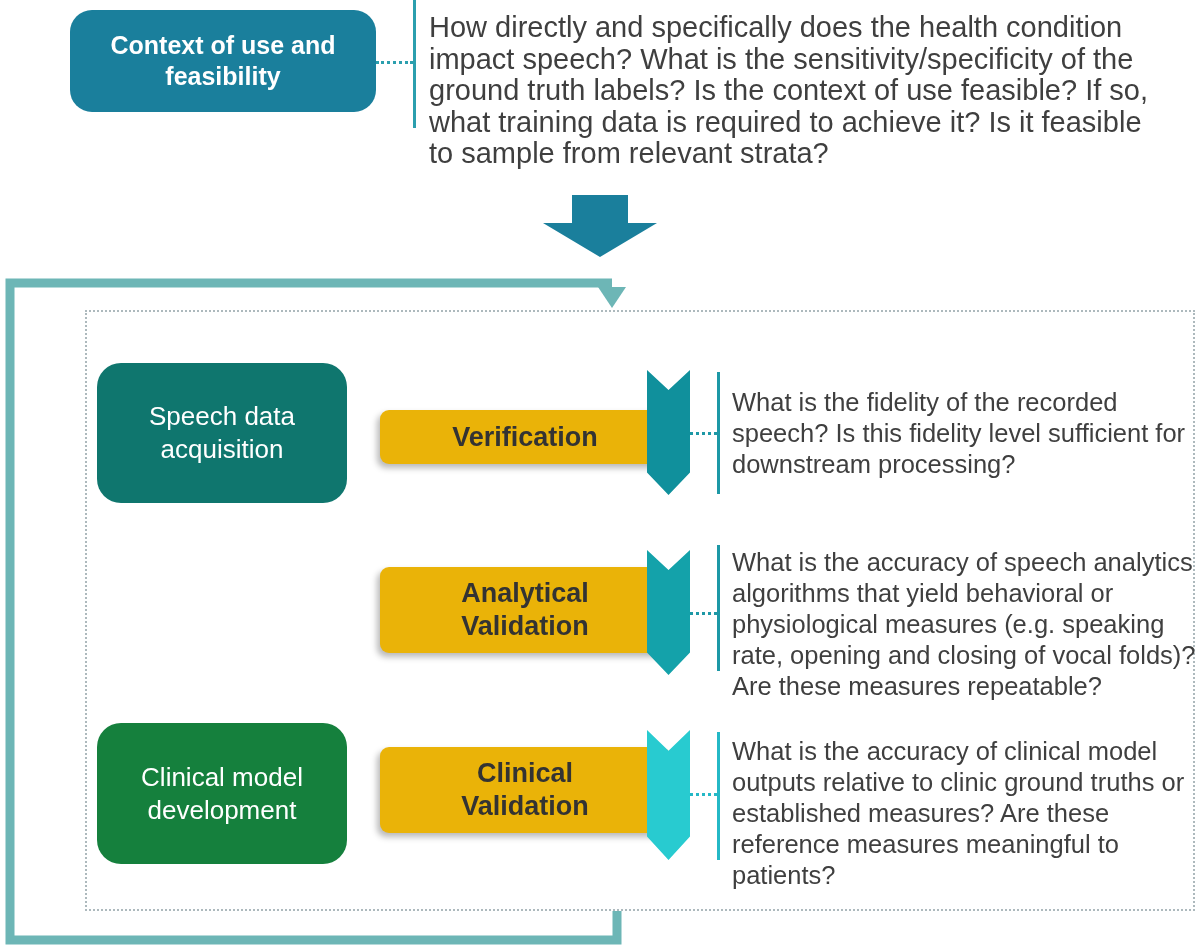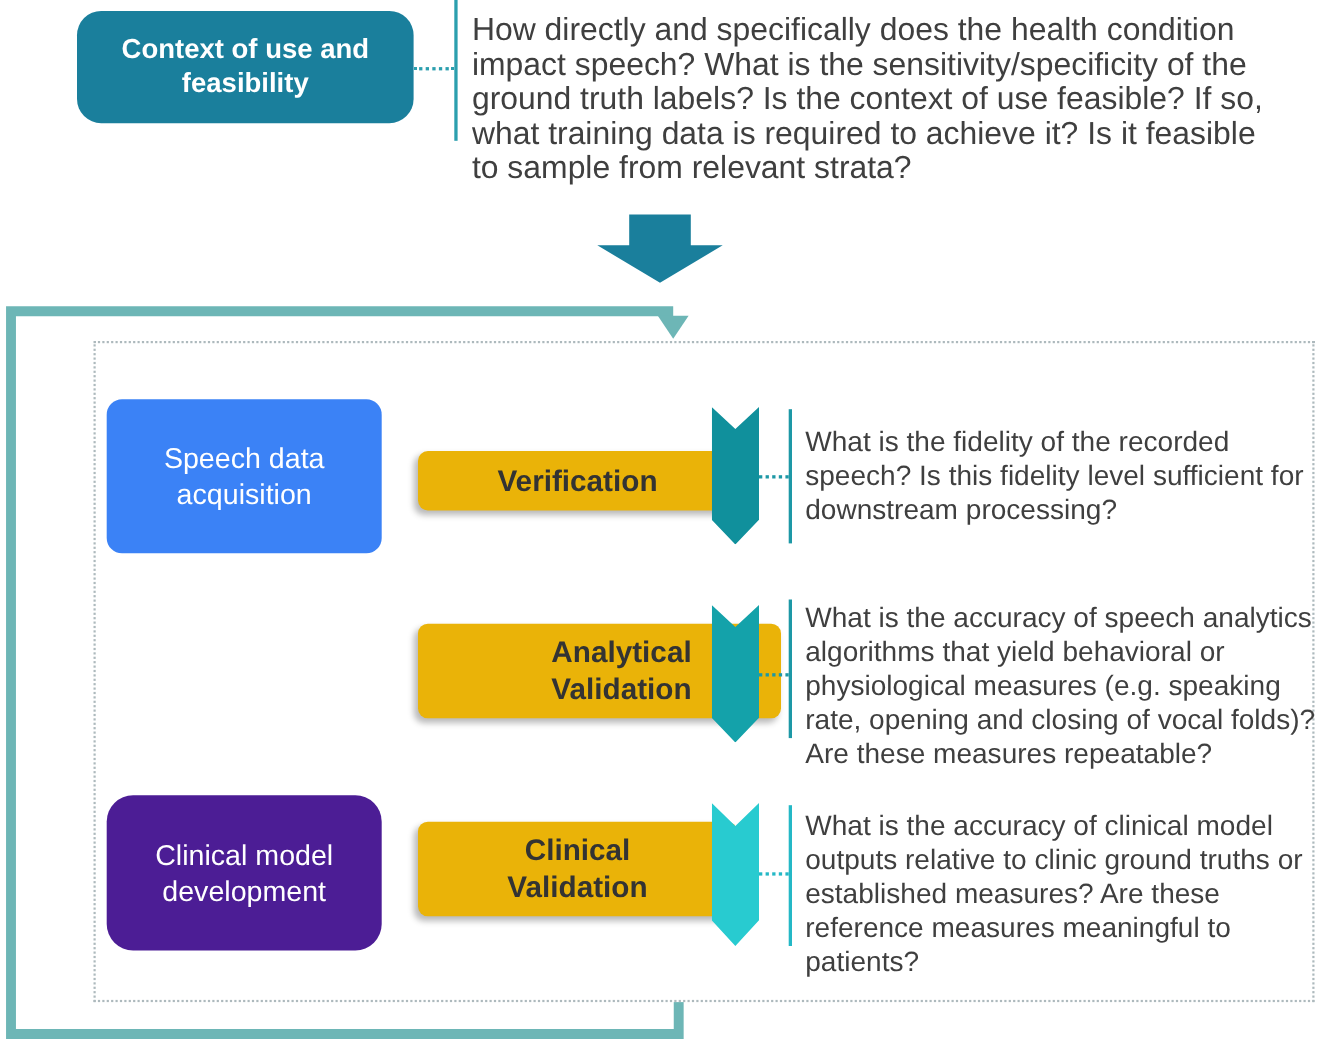--- a/index.html
+++ b/index.html
@@ -71,48 +71,48 @@
   <div class="abs dot-h" style="left: 376px; top: 61px; width: 37px; border-top-color: rgb(43, 159, 174);"></div>
   <div class="abs vbar" style="left: 413px; top: 0px; height: 128px; background-color: rgb(43, 159, 174);"></div>
   <div class="abs para top-para">How directly and specifically does the health condition
 impact speech? What is the sensitivity/specificity of the
 ground truth labels? Is the context of use feasible? If so,
 what training data is required to achieve it? Is it feasible
 to sample from relevant strata?</div>
 
   <div class="abs flow-box">
 
-    <div class="abs stage" style="top: 51px; height: 140px; background-color: #3b82f6; border-radius: 14px;">
+    <div class="abs stage" style="top: 51px; height: 140px; background-color: #0f766e;">
       <span class="stage-label">Speech data
 acquisition</span>
     </div>
     <div class="abs step" style="top:98px; height:54px;">
       <span class="step-label">Verification</span>
     </div>
     <div class="abs chev" style="top: 58px; background-color: rgb(16, 144, 156);"></div>
     <div class="abs dot-h" style="left: 603px; top: 120px; width: 27px; border-top-color: rgb(29, 152, 166);"></div>
     <div class="abs vbar" style="left: 630px; top: 60px; height: 122px; background-color: rgb(29, 152, 166);"></div>
     <div class="abs para q-para" style="top:75px;">What is the fidelity of the recorded
 speech? Is this fidelity level sufficient for
 downstream processing?</div>
 
-    <div class="abs step" style="top:255px; height:86px;padding-left:40px;">
+    <div class="abs step" style="top:255px; height:86px;">
       <span class="step-label">Analytical
 Validation</span>
     </div>
     <div class="abs chev" style="top: 238px; background-color: rgb(20, 162, 170);"></div>
     <div class="abs dot-h" style="left: 603px; top: 300px; width: 27px; border-top-color: rgb(29, 152, 166);"></div>
     <div class="abs vbar" style="left: 630px; top: 233px; height: 126px; background-color: rgb(29, 152, 166);"></div>
     <div class="abs para q-para" style="top:235px;">What is the accuracy of speech analytics
 algorithms that yield behavioral or
 physiological measures (e.g. speaking
 rate, opening and closing of vocal folds)?
 Are these measures repeatable?</div>
 
-    <div class="abs stage" style="top: 411px; height: 141px; background-color: #4c1d95;">
+    <div class="abs stage" style="top: 411px; height: 141px; background-color: #15803d;">
       <span class="stage-label">Clinical model
 development</span>
     </div>
     <div class="abs step" style="top:435px; height:86px;">
       <span class="step-label">Clinical
 Validation</span>
     </div>
     <div class="abs chev" style="top: 418px; height: 130px; background-color: rgb(40, 203, 208);"></div>
     <div class="abs dot-h" style="left: 603px; top: 481px; width: 27px; border-top-color: rgb(36, 184, 198);"></div>
     <div class="abs vbar" style="left: 630px; top: 420px; height: 128px; background-color: rgb(36, 184, 198);"></div>

